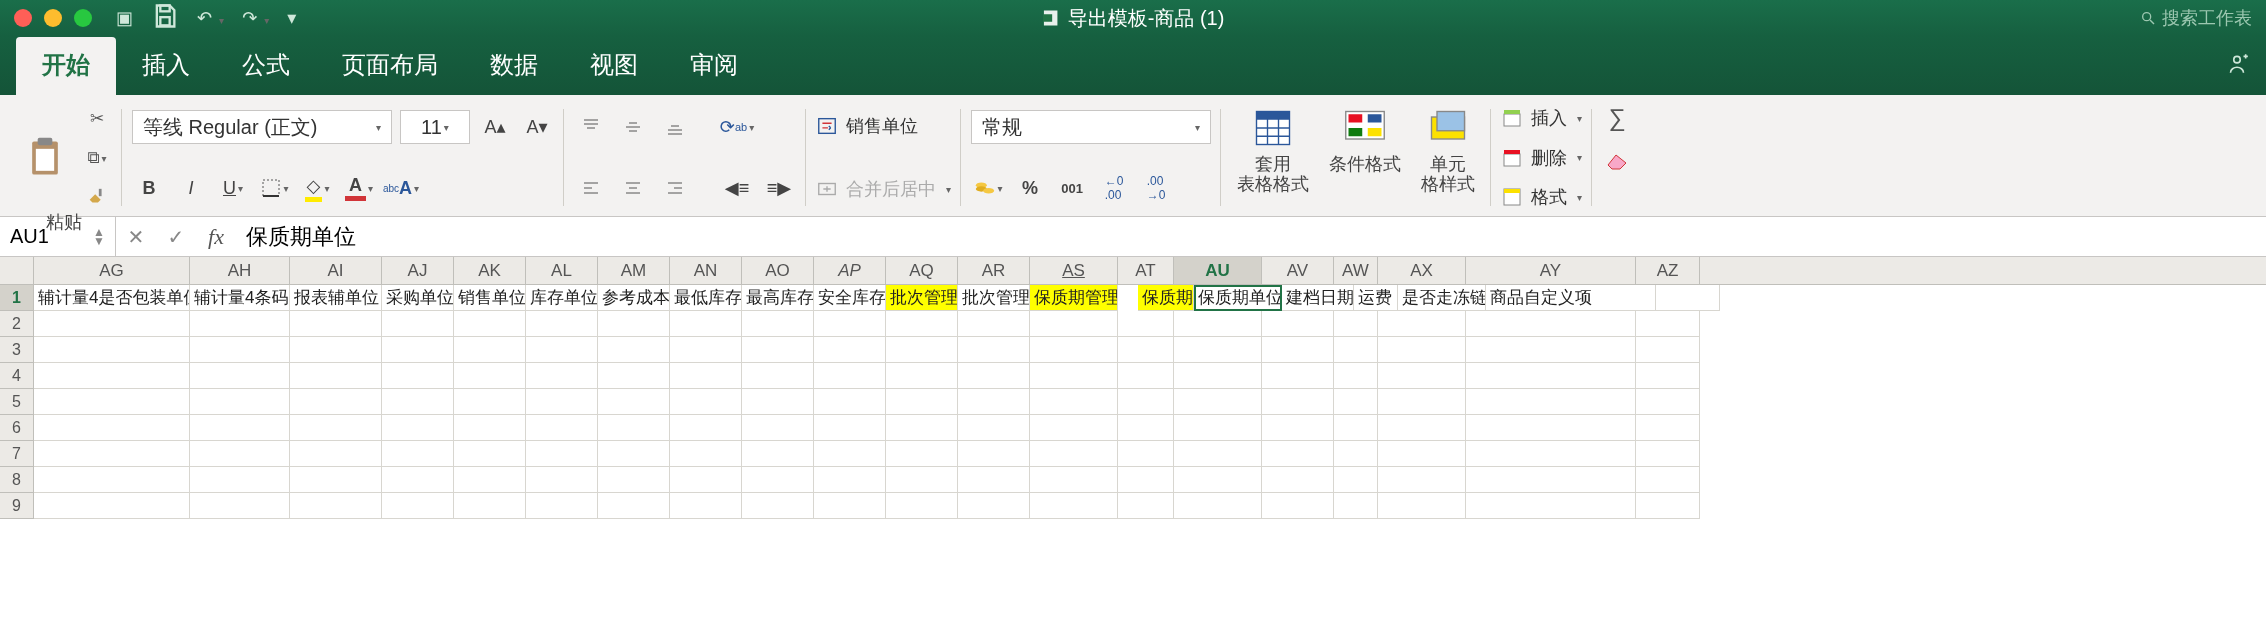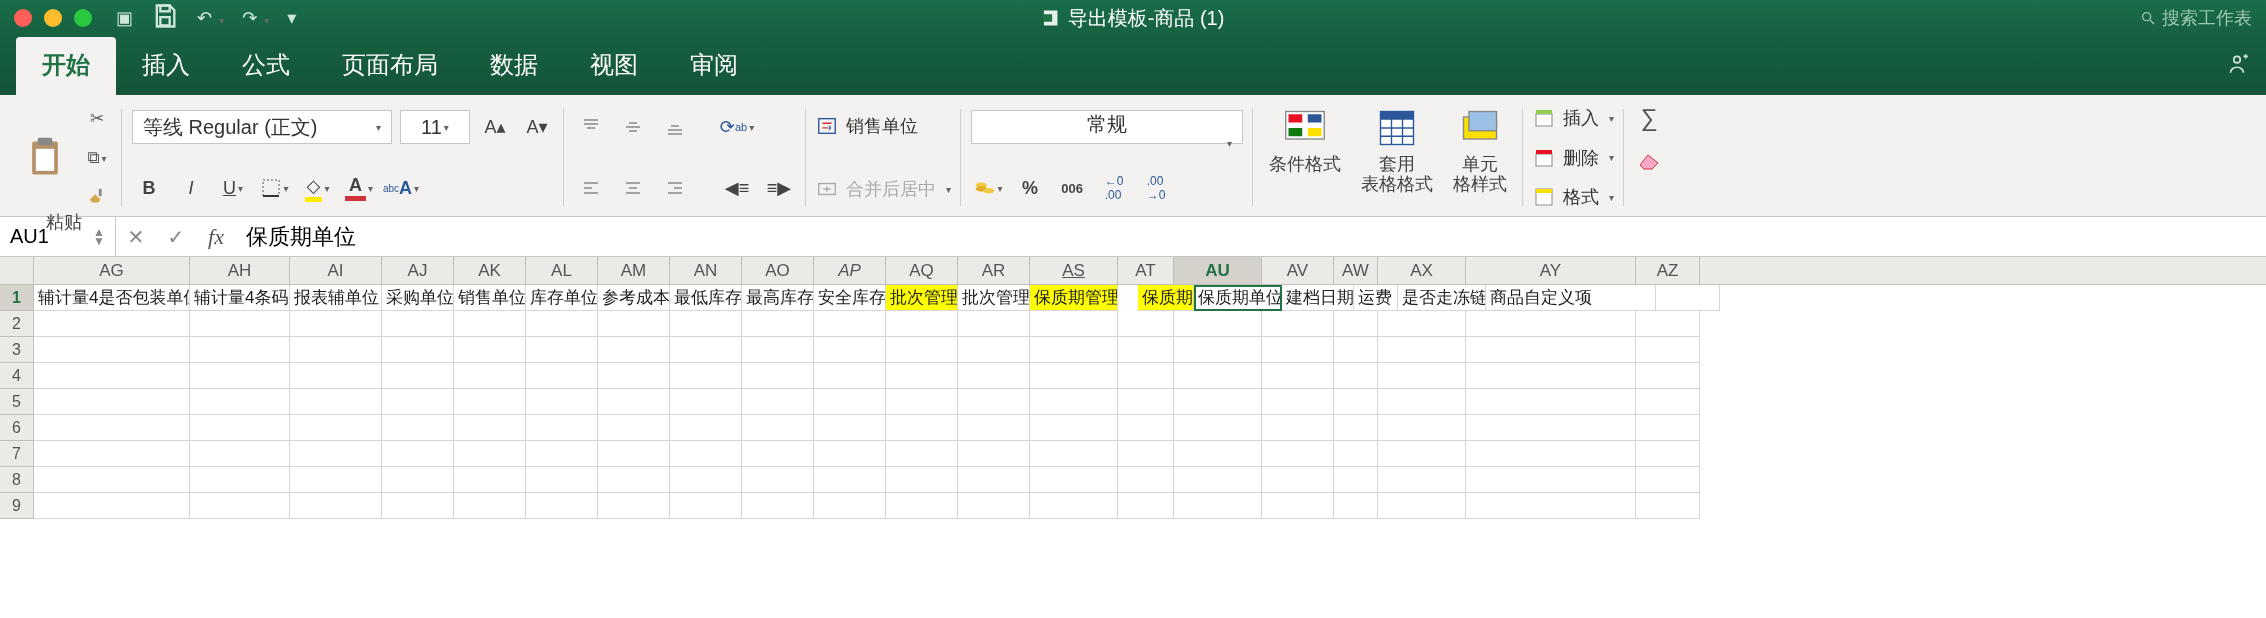--- a/index.html
+++ b/index.html
@@ -31,21 +31,21 @@
 .row { display: flex; align-items: center; gap: 8px; }
 .row.h48 { height: 48px; }
 .iconbtn { width: 34px; height: 30px; display:flex; align-items:center; justify-content:center; border:1px solid transparent; border-radius:3px; color:#444; font-size:18px; }
 .drop-caret { font-size: 10px; color:#666; margin-left:2px; }
 .bigbtn { display:flex; flex-direction:column; align-items:center; gap:4px; padding:2px 6px; font-size:16px; color:#333; }
 .bigbtn .ico { width:46px; height:46px; display:flex; align-items:center; justify-content:center; }
 .label { font-size: 18px; color:#444; text-align:center; line-height:1.1; }
 .select { height:34px; border:1px solid #c8c6c4; background:#fff; display:flex; align-items:center; padding:0 10px; font-size:20px; color:#333; }
 .select.font { width: 260px; }
 .select.size { width: 70px; justify-content:center; }
-.select.numfmt { width: 272px; flex-direction: column; }
+.select.numfmt { width: 240px; }
 .mini { width:30px; height:30px; display:flex; align-items:center; justify-content:center; color:#555; font-size:17px; }
 .lineitem { display:flex; align-items:center; gap:8px; font-size:18px; color:#333; height:30px; }
 .lineitem .licon { width:22px; height:22px; display:flex; align-items:center; justify-content:center; }
 svg.ico-svg { width:28px; height:28px; }
 svg.ico-svg-lg { width:44px; height:44px; }
 .underline-y { border-bottom: 5px solid #ffeb00; padding:0 2px; }
 .underline-r { border-bottom: 5px solid #d13438; padding:0 4px; }
 
 
 .fbar { height: 40px; border-bottom: 1px solid #c8c6c4; display:flex; align-items:center; }
@@ -289,53 +289,53 @@
             <ellipse cx="8" cy="6" rx="6" ry="3" fill="#f5c842"></ellipse>
             <ellipse cx="8" cy="10" rx="6" ry="3" fill="#e0ad20"></ellipse>
             <ellipse cx="16" cy="12" rx="6" ry="3" fill="#f5c842"></ellipse>
           </svg>
           <span class="drop-caret">▾</span>
       </span>
       <span class="iconbtn">
           <b>%</b>
         </span>
       <span class="iconbtn">
-          <b style="font-size:13px">006</b>
+          <b style="font-size:13px">001</b>
         </span>
       <span class="iconbtn" style="font-size:12px;color:#2b579a">←0<br>.00</span>
       <span class="iconbtn" style="font-size:12px;color:#2b579a">.00<br>→0</span>
     </div>
   </div>
 
   <div class="group" style="flex-direction:row;gap:8px">
-    <div class="bigbtn">
-      <div class="ico">
-          <svg class="ico-svg-lg" viewBox="0 0 32 32">
-            <rect x="2" y="4" width="28" height="20" fill="#fff" stroke="#888"></rect>
-            <rect x="4" y="6" width="10" height="6" fill="#e81123"></rect>
-            <rect x="18" y="6" width="10" height="6" fill="#2b579a"></rect>
-            <rect x="4" y="16" width="10" height="6" fill="#107c10"></rect>
-            <rect x="18" y="16" width="10" height="6" fill="#fce100"></rect>
-          </svg>
-        </div>
-      <span class="label">条件格式</span>
-    </div>
     <div class="bigbtn">
       <div class="ico">
           <svg class="ico-svg-lg" viewBox="0 0 32 32">
             <rect x="4" y="4" width="24" height="24" fill="#fff" stroke="#2b579a"></rect>
             <rect x="4" y="4" width="24" height="6" fill="#2b579a"></rect>
             <line x1="12" y1="4" x2="12" y2="28" stroke="#2b579a"></line>
             <line x1="20" y1="4" x2="20" y2="28" stroke="#2b579a"></line>
             <line x1="4" y1="16" x2="28" y2="16" stroke="#2b579a"></line>
             <line x1="4" y1="22" x2="28" y2="22" stroke="#2b579a"></line>
           </svg>
         </div>
       <span class="label" style="white-space:pre">套用
 表格格式</span>
+    </div>
+    <div class="bigbtn">
+      <div class="ico">
+          <svg class="ico-svg-lg" viewBox="0 0 32 32">
+            <rect x="2" y="4" width="28" height="20" fill="#fff" stroke="#888"></rect>
+            <rect x="4" y="6" width="10" height="6" fill="#e81123"></rect>
+            <rect x="18" y="6" width="10" height="6" fill="#2b579a"></rect>
+            <rect x="4" y="16" width="10" height="6" fill="#107c10"></rect>
+            <rect x="18" y="16" width="10" height="6" fill="#fce100"></rect>
+          </svg>
+        </div>
+      <span class="label">条件格式</span>
     </div>
     <div class="bigbtn">
       <div class="ico">
           <svg class="ico-svg-lg" viewBox="0 0 32 32">
             <rect x="4" y="8" width="24" height="16" fill="#fce100" stroke="#888"></rect>
             <rect x="8" y="4" width="20" height="14" fill="#9bc2e6" stroke="#888"></rect>
           </svg>
         </div>
       <span class="label" style="white-space:pre">单元
 格样式</span>

